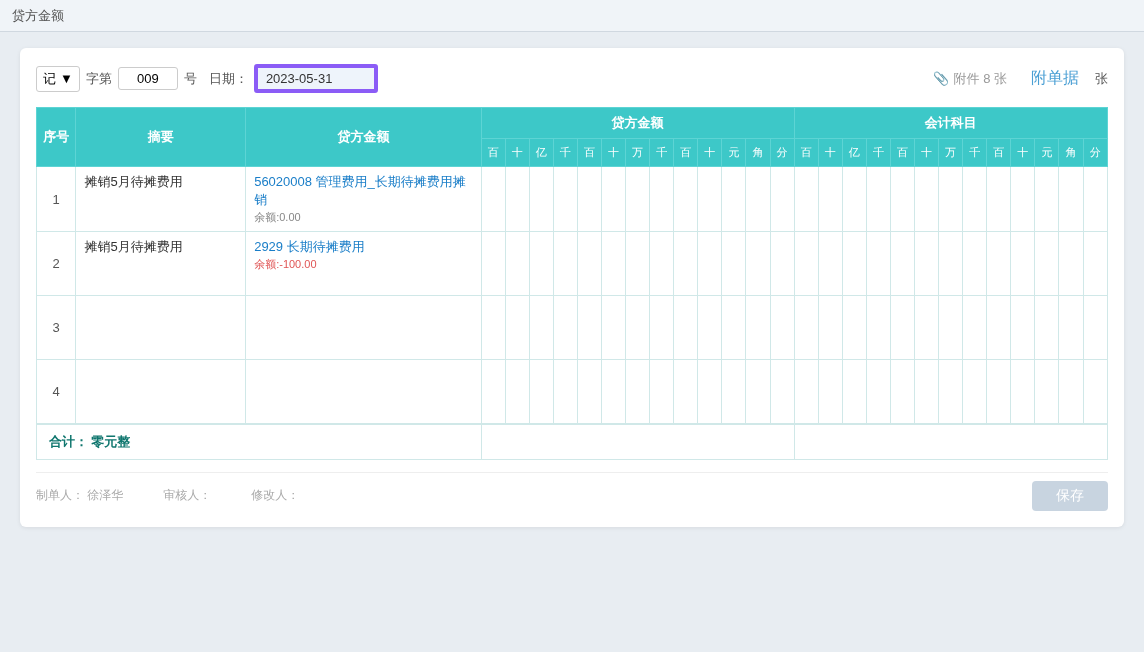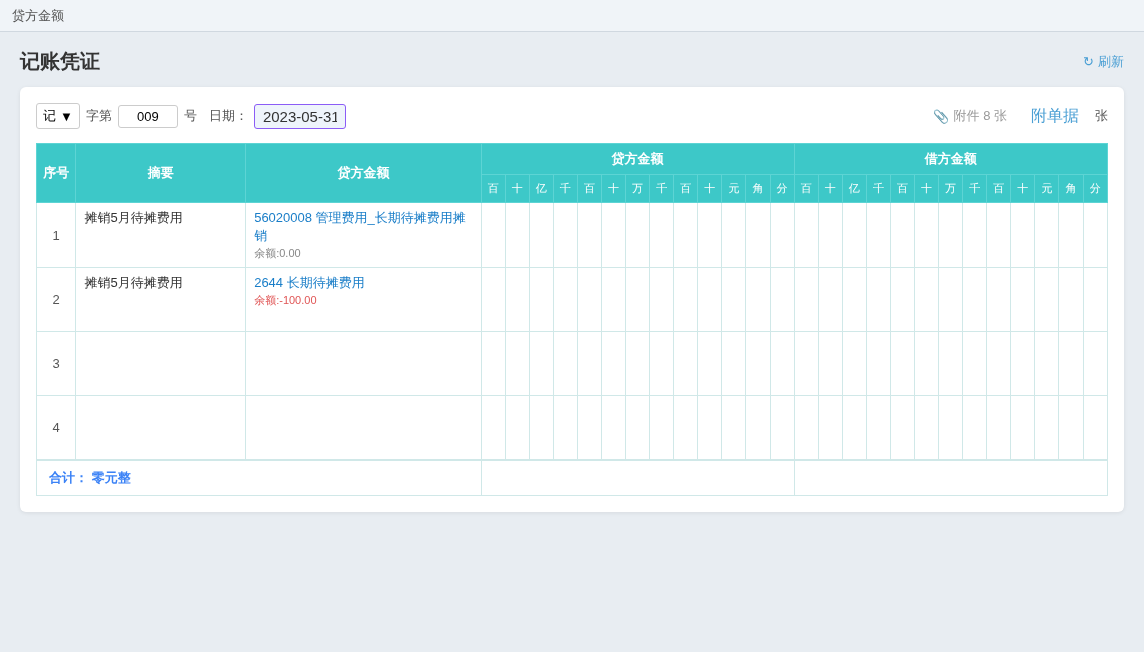--- a/index.html
+++ b/index.html
@@ -81,27 +81,27 @@
     }
     .zi-di-input {
       border: 1px solid #ccc;
       border-radius: 3px;
       padding: 3px 8px;
       font-size: 13px;
       width: 60px;
       text-align: center;
     }
     .date-input {
-      border: 1px solid #8b5cf6;
+      border: 4px solid #8b5cf6;
       border-radius: 3px;
       padding: 3px 8px;
-      font-size: 15px;
+      font-size: 13px;
       background: #eef4fb;
       color: #333;
-      width: 92px;
+      width: 124px;
     }
     .right-controls {
       margin-left: auto;
       display: flex;
       align-items: center;
       gap: 16px;
     }
     .attach-btn {
       display: flex;
       align-items: center;
@@ -136,23 +136,24 @@
     }
     .voucher-table td {
       border: 1px solid #d0e8e8;
       padding: 0;
       vertical-align: top;
     }
     .total-row td {
       padding: 8px 12px;
       font-size: 13px;
       font-weight: bold;
-      color: #3b82f6;
+      color: #0f766e;
       background: #fff;
       border-top: 2px solid #d0e8e8;
+      font-family: Liberation Serif, serif;
     }
     .footer-row {
       display: flex;
       align-items: center;
       gap: 40px;
       margin-top: 12px;
       padding-top: 8px;
       border-top: 1px solid #eee;
     }
     .footer-field {
@@ -178,27 +179,20 @@
     }
   </style>
 </head>
 <body>
 
 <div class="title-bar">
   <span>贷方金额</span>
 </div>
 
 <div class="main-container">
-  <div class="page-header">
-    <span class="page-title">记账凭证</span>
-    <button class="refresh-btn">
-      <span>↻</span>
-      <span>刷新</span>
-    </button>
-  </div>
 
   <div class="card">
 
     <div class="form-row">
       <div class="form-field">
         <div class="ji-select">
           <span>记</span>
           <span>▼</span>
         </div>
         <span class="field-label">字第</span>
@@ -229,21 +223,21 @@
           <col style="width:22px" span="13">
 
           <col style="width:22px" span="13">
         </colgroup>
         <thead>
           <tr class="header-top">
             <th rowspan="2">序号</th>
             <th rowspan="2">摘要</th>
             <th rowspan="2">贷方金额</th>
             <th colspan="13">贷方金额</th>
-            <th colspan="13">借方金额</th>
+            <th colspan="13">会计科目</th>
           </tr>
           <tr class="header-bottom">
             <th>百</th>
             <th>十</th>
             <th>亿</th>
             <th>千</th>
             <th>百</th>
             <th>十</th>
             <th>万</th>
             <th>千</th>
@@ -296,21 +290,21 @@
               <td style="width: 22px; text-align: center; vertical-align: middle; font-size: 12px; border: 1px solid rgb(208, 232, 232); padding: 2px 0px;"></td>
               <td style="width: 22px; text-align: center; vertical-align: middle; font-size: 12px; border: 1px solid rgb(208, 232, 232); padding: 2px 0px;"></td>
               <td style="width: 22px; text-align: center; vertical-align: middle; font-size: 12px; border: 1px solid rgb(208, 232, 232); padding: 2px 0px;"></td>
               <td style="width: 22px; text-align: center; vertical-align: middle; font-size: 12px; border: 1px solid rgb(208, 232, 232); padding: 2px 0px;"></td>
               <td style="width: 22px; text-align: center; vertical-align: middle; font-size: 12px; border: 1px solid rgb(208, 232, 232); padding: 2px 0px;"></td>
               <td style="width: 22px; text-align: center; vertical-align: middle; font-size: 12px; border: 1px solid rgb(208, 232, 232); padding: 2px 0px;"></td>
             </tr>
             <tr>
               <td style="text-align: center; vertical-align: middle; font-size: 13px; color: rgb(85, 85, 85); height: 64px;">2</td>
               <td style="padding: 6px 8px; vertical-align: top; font-size: 13px; color: rgb(51, 51, 51);">摊销5月待摊费用</td>
-              <td style="padding: 6px 8px; vertical-align: top; font-size: 13px; color: rgb(51, 51, 51);"><span style="color: rgb(26, 126, 200);">2644 长期待摊费用</span><br><span style="font-size: 11px; color: rgb(224, 85, 85);">余额:-100.00</span></td>
+              <td style="padding: 6px 8px; vertical-align: top; font-size: 13px; color: rgb(51, 51, 51);"><span style="color: rgb(26, 126, 200);">2929 长期待摊费用</span><br><span style="font-size: 11px; color: rgb(224, 85, 85);">余额:-100.00</span></td>
               <td style="width: 22px; text-align: center; vertical-align: middle; font-size: 12px; border: 1px solid rgb(208, 232, 232); padding: 2px 0px;"></td>
               <td style="width: 22px; text-align: center; vertical-align: middle; font-size: 12px; border: 1px solid rgb(208, 232, 232); padding: 2px 0px;"></td>
               <td style="width: 22px; text-align: center; vertical-align: middle; font-size: 12px; border: 1px solid rgb(208, 232, 232); padding: 2px 0px;"></td>
               <td style="width: 22px; text-align: center; vertical-align: middle; font-size: 12px; border: 1px solid rgb(208, 232, 232); padding: 2px 0px;"></td>
               <td style="width: 22px; text-align: center; vertical-align: middle; font-size: 12px; border: 1px solid rgb(208, 232, 232); padding: 2px 0px;"></td>
               <td style="width: 22px; text-align: center; vertical-align: middle; font-size: 12px; border: 1px solid rgb(208, 232, 232); padding: 2px 0px;"></td>
               <td style="width: 22px; text-align: center; vertical-align: middle; font-size: 12px; border: 1px solid rgb(208, 232, 232); padding: 2px 0px;"></td>
               <td style="width: 22px; text-align: center; vertical-align: middle; font-size: 12px; border: 1px solid rgb(208, 232, 232); padding: 2px 0px;"></td>
               <td style="width: 22px; text-align: center; vertical-align: middle; font-size: 12px; border: 1px solid rgb(208, 232, 232); padding: 2px 0px;"></td>
               <td style="width: 22px; text-align: center; vertical-align: middle; font-size: 12px; border: 1px solid rgb(208, 232, 232); padding: 2px 0px;"></td>
@@ -400,14 +394,29 @@
               <span>合计：</span>
               <span>零元整</span>
             </td>
             <td colspan="13"></td>
             <td colspan="13"></td>
           </tr>
         </tfoot>
       </table>
     </div>
 
+    <div class="footer-row">
+      <span class="footer-field">
+        <span>制单人：</span>
+        <span>徐泽华</span>
+      </span>
+      <span class="footer-field">
+        <span>审核人：</span>
+        <span></span>
+      </span>
+      <span class="footer-field">
+        <span>修改人：</span>
+        <span></span>
+      </span>
+      <button class="save-btn">保存</button>
+    </div>
   </div>
 </div>
 
 </body></html>

